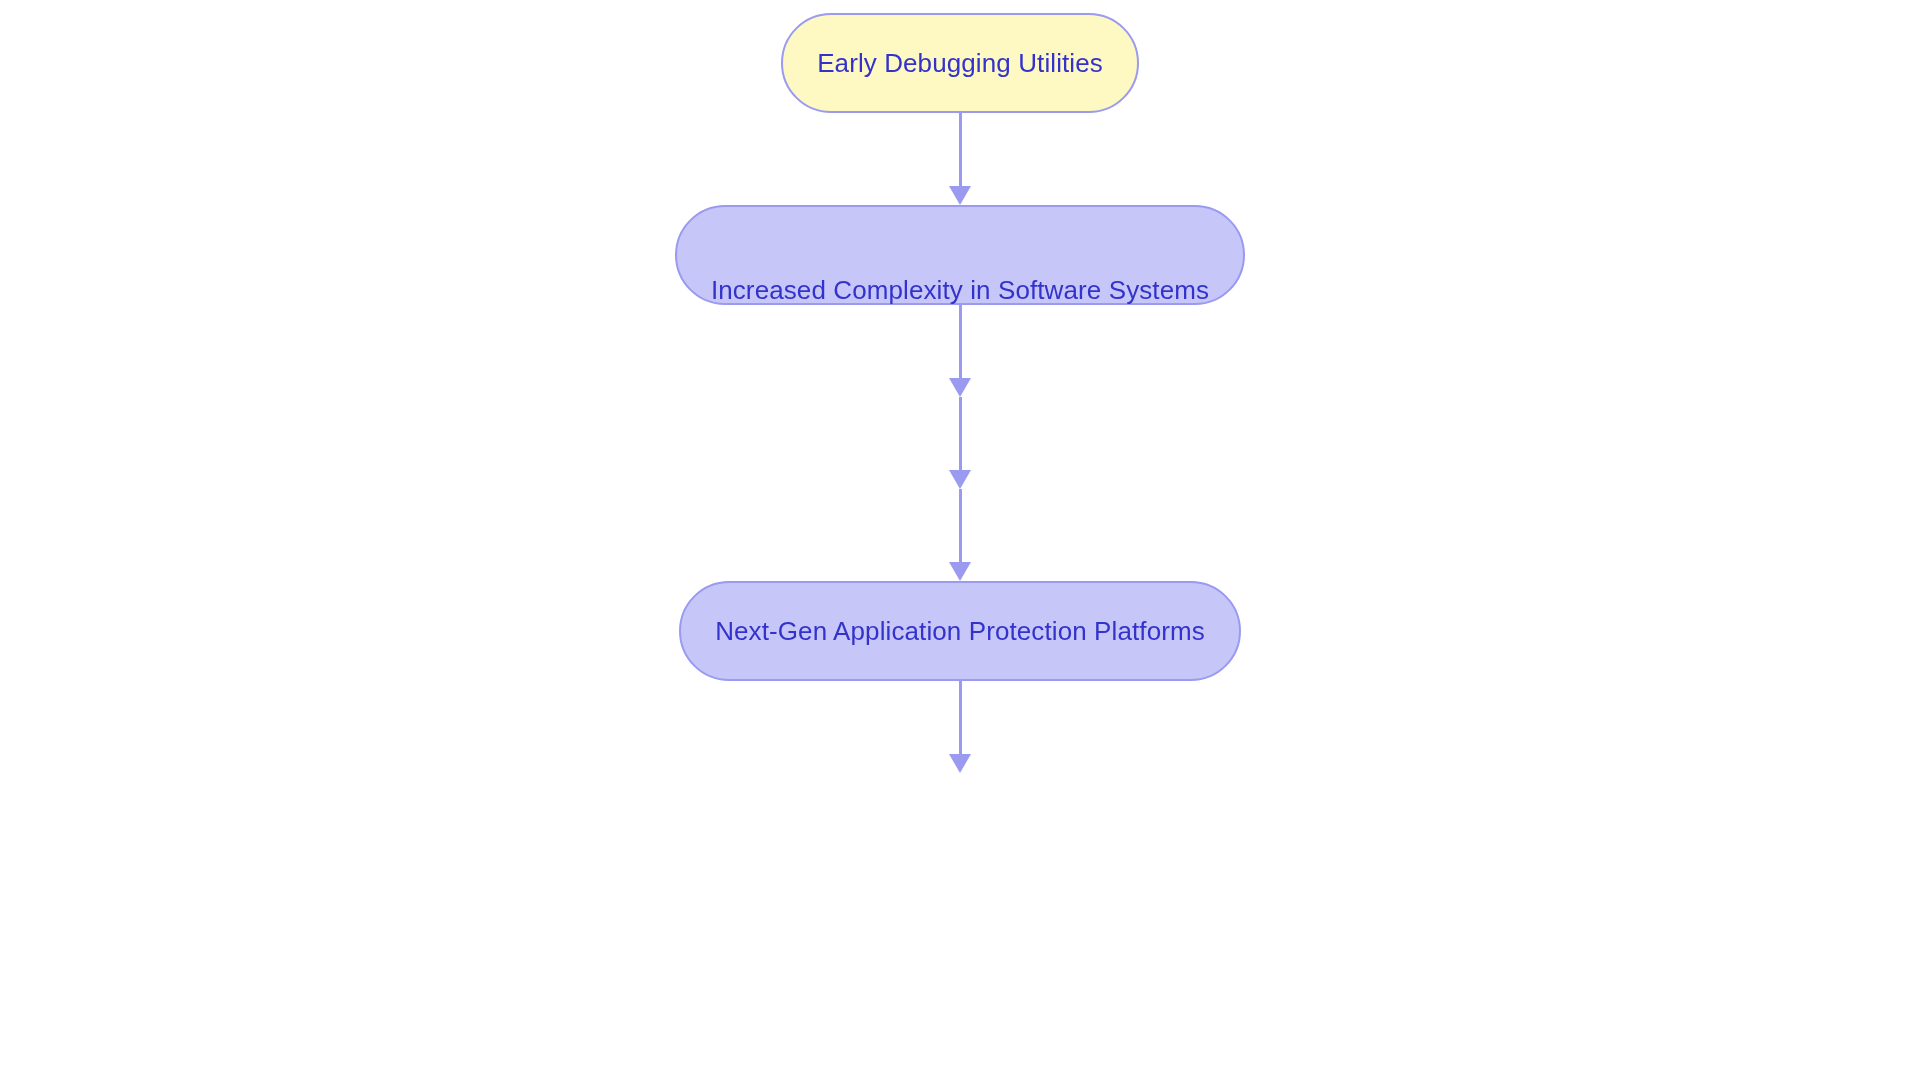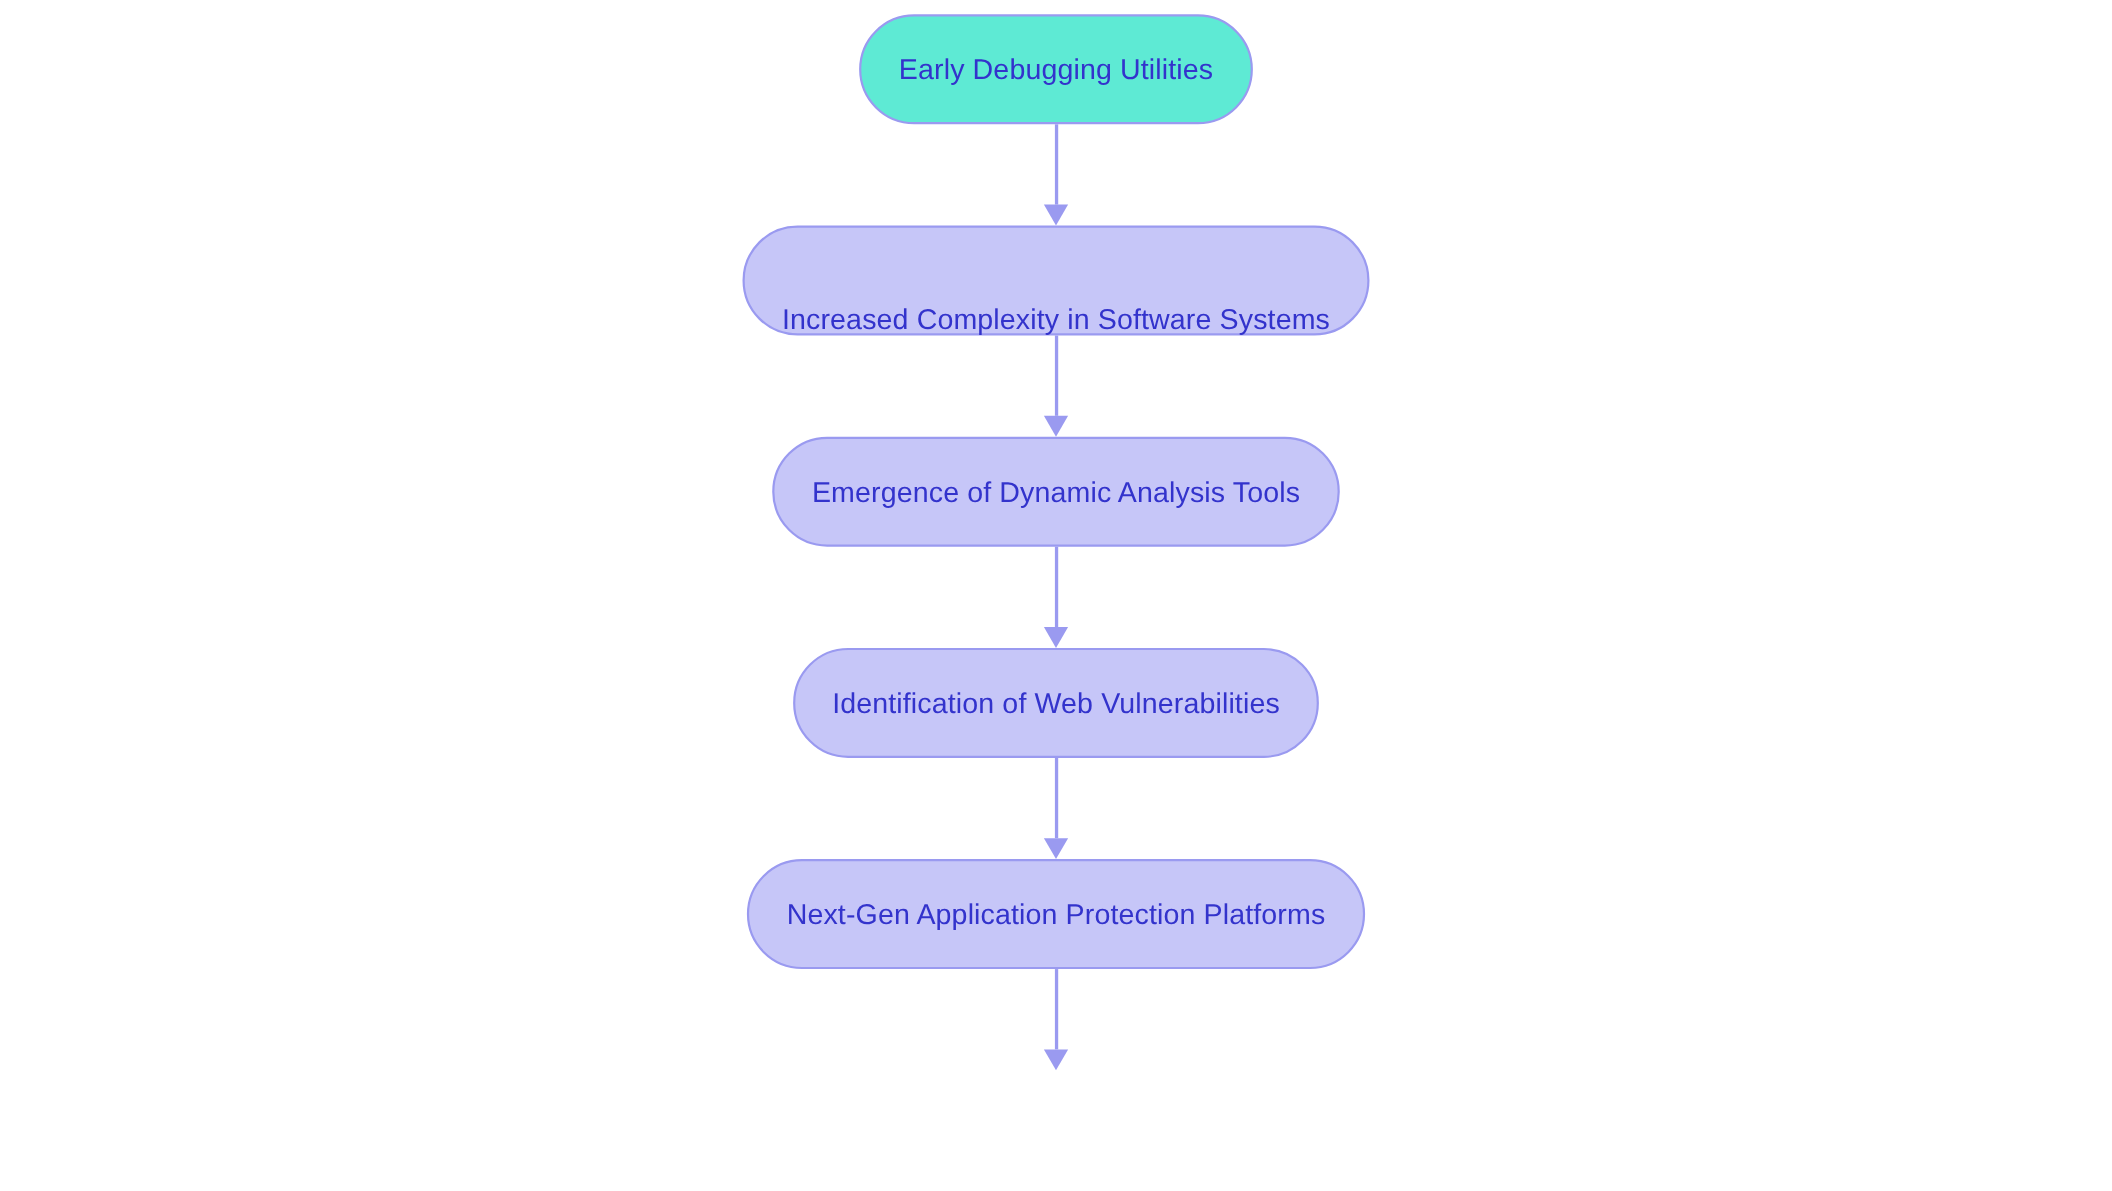--- a/index.html
+++ b/index.html
@@ -83,50 +83,44 @@
     border-top: 19px solid #9a9af0;
     flex: 0 0 auto;
   }
 </style>
 </head>
 <body style="background: rgb(255, 255, 255);">
 
 <div id="flowchart-canvas" style="background: rgb(255, 255, 255);">
   <div class="flow-column">
 
-    <div class="flow-node" style="background: #5eead4; border-color: rgb(154, 154, 240);">
+    <div class="flow-node" style="background: #fef9c3; border-color: rgb(154, 154, 240);">
       <span class="flow-node-label" style="color: rgb(51, 51, 204);">Early Debugging Utilities</span>
     </div>
 
     <div class="flow-connector">
       <div class="connector-shaft" style="background: rgb(154, 154, 240);"></div>
       <div class="connector-head" style="border-top-color: rgb(154, 154, 240);"></div>
     </div>
 
     <div class="flow-node" style="background: rgb(198, 198, 248); border-color: rgb(154, 154, 240); align-items: flex-end;">
       <span class="flow-node-label" style="color: rgb(51, 51, 204);">Increased Complexity in Software Systems</span>
     </div>
 
     <div class="flow-connector">
       <div class="connector-shaft" style="background: rgb(154, 154, 240);"></div>
       <div class="connector-head" style="border-top-color: rgb(154, 154, 240);"></div>
     </div>
 
-    <div class="flow-node" style="background: rgb(198, 198, 248); border-color: rgb(154, 154, 240);">
-      <span class="flow-node-label" style="color: rgb(51, 51, 204);">Emergence of Dynamic Analysis Tools</span>
-    </div>
 
     <div class="flow-connector">
       <div class="connector-shaft" style="background: rgb(154, 154, 240);"></div>
       <div class="connector-head" style="border-top-color: rgb(154, 154, 240);"></div>
     </div>
 
-    <div class="flow-node" style="background: rgb(198, 198, 248); border-color: rgb(154, 154, 240);">
-      <span class="flow-node-label" style="color: rgb(51, 51, 204);">Identification of Web Vulnerabilities</span>
-    </div>
 
     <div class="flow-connector">
       <div class="connector-shaft" style="background: rgb(154, 154, 240);"></div>
       <div class="connector-head" style="border-top-color: rgb(154, 154, 240);"></div>
     </div>
 
     <div class="flow-node" style="background: rgb(198, 198, 248); border-color: rgb(154, 154, 240); align-items: center;">
       <span class="flow-node-label" style="color: rgb(51, 51, 204);">Next-Gen Application Protection Platforms</span>
     </div>
 

